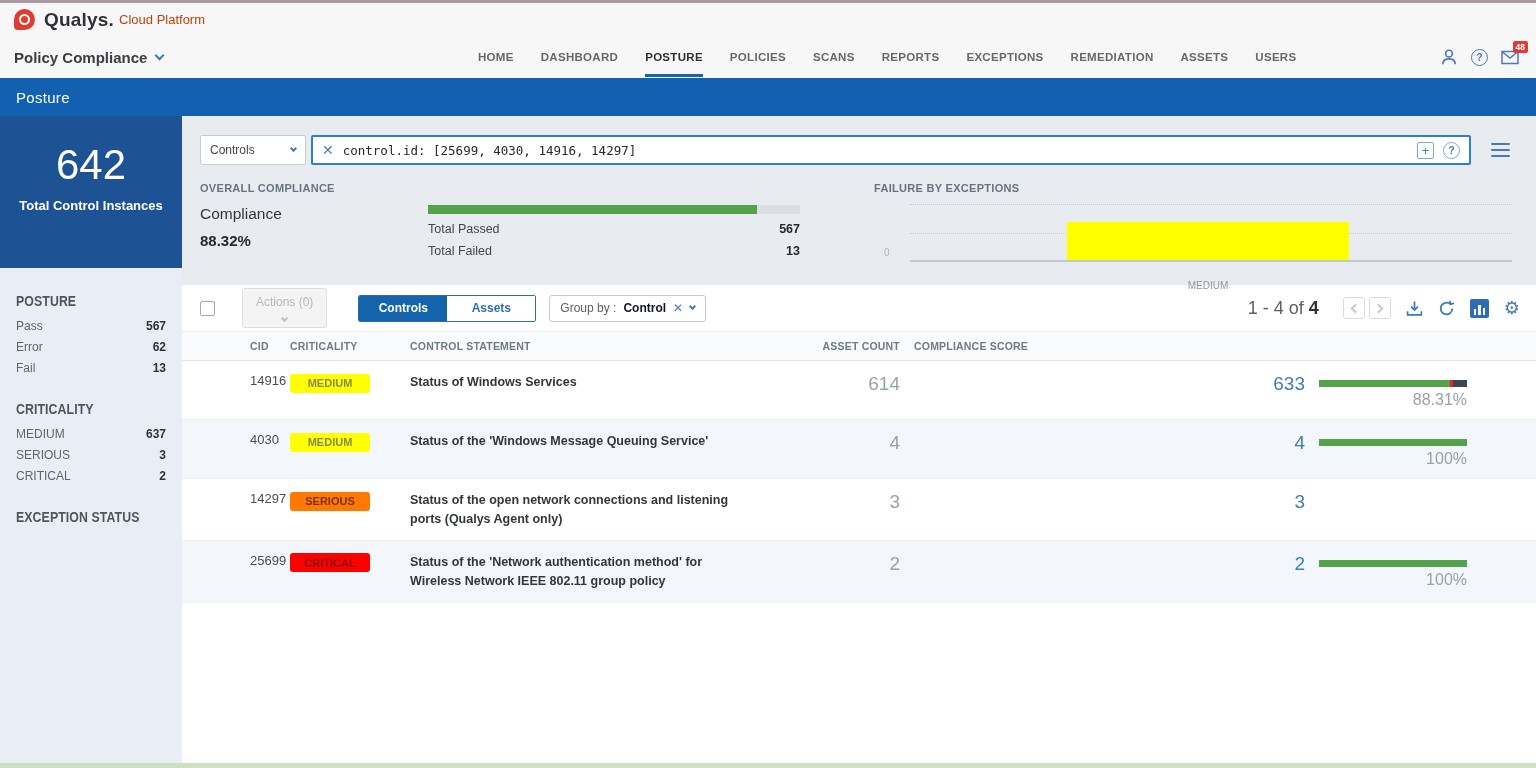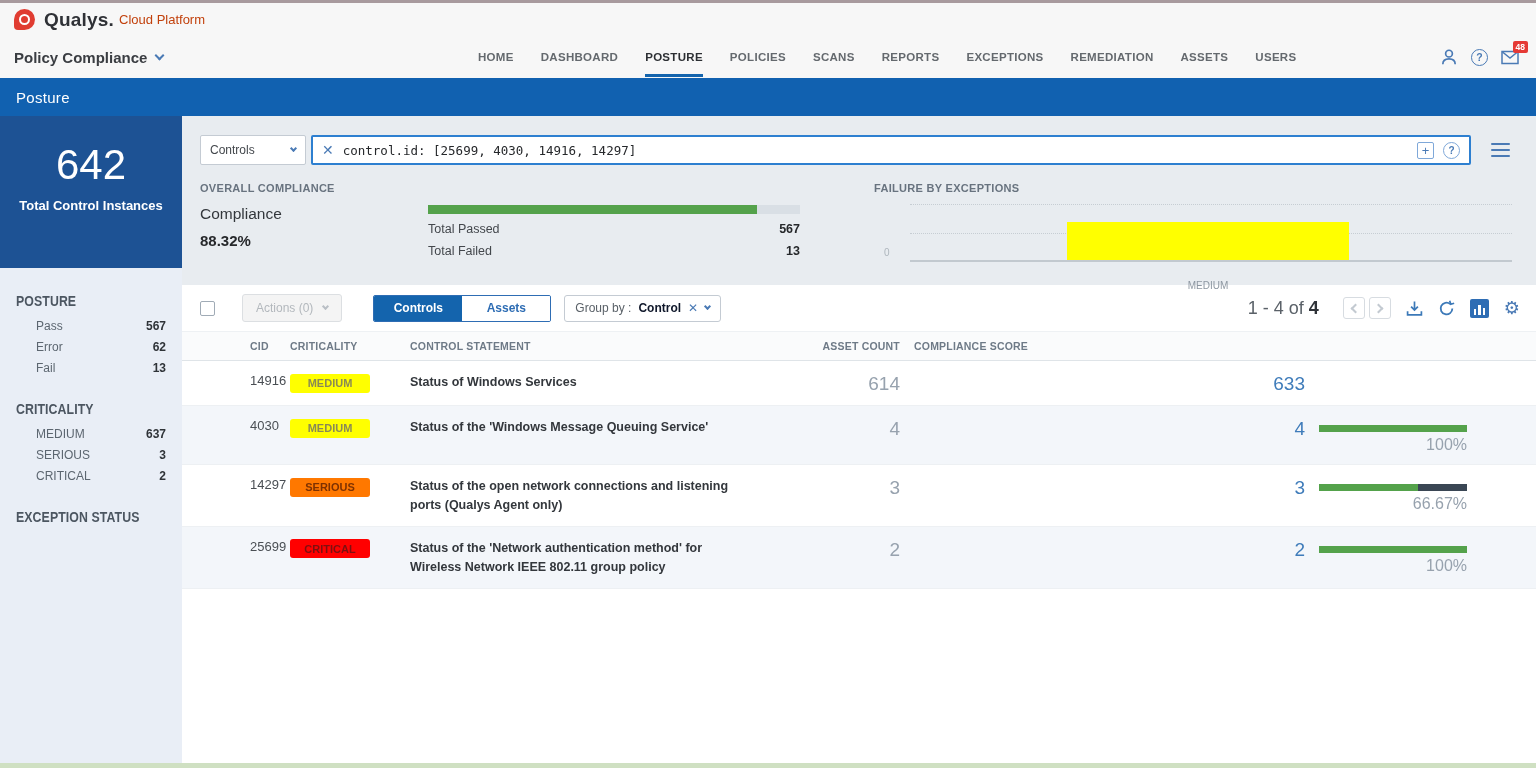--- a/index.html
+++ b/index.html
@@ -34,21 +34,21 @@
 
   
   .body { display:flex; height:647px; }
   .sidebar { width:182px; flex-shrink:0; display:flex; flex-direction:column; }
   .hero { height:152px; background:#1d5294; color:#fff; text-align:center; }
   .hero-num { font-size:42px; font-weight:400; padding-top:25px; }
   .hero-label { font-size:13px; font-weight:700; margin-top:9px; }
   .side-body { flex:1; background:#e9eef6; padding:24px 16px 0 16px; }
   .side-sec { margin-bottom:22px; }
   .side-title { font-size:14px; font-weight:700; color:#4c5661; letter-spacing:.1px; display:inline-block; transform:scaleX(.88); transform-origin:0 50%; margin-bottom:6px; }
-  .side-item { display:flex; justify-content:space-between; padding:3.5px 0; font-size:12px; color:#5c6670; cursor:pointer;margin-left:20px; }
+  .side-item { display:flex; justify-content:space-between; padding:3.5px 0; font-size:12px; color:#5c6670; cursor:pointer; }
   .side-item-value { font-weight:700; color:#2f3338; }
 
   .main { flex:1; display:flex; flex-direction:column; background:#fff; }
 
   
   .filter-area { background:#e8ecf0; height:169px; padding:19px 16px 0 18px; }
   .search-row { display:flex; align-items:center; height:30px; }
   .scope-select { width:106px; height:30px; background:#fff; border:1px solid #c4cbd3; border-radius:2px; display:flex; align-items:center; justify-content:space-between; padding:0 9px; font-size:12px; color:#43474c; cursor:pointer; margin-right:5px; flex-shrink:0; }
   .query-box { flex:1; height:30px; background:#fff; border:2px solid #2d7fd0; border-radius:2px; display:flex; align-items:center; padding:0 9px; gap:9px; }
   .clear-x { color:#4a7ab5; font-size:14px; cursor:pointer; line-height:1; }
@@ -78,21 +78,21 @@
   .chart-plot { position:absolute; left:36px; right:8px; top:2px; bottom:18px; }
   .gridline { position:absolute; left:0; right:0; border-top:1px dotted #c6cdd3; }
   .baseline { position:absolute; left:0; right:0; bottom:0; border-top:2px solid #c2c9cf; }
   .chart-bar { position:absolute; left:26%; width:47%; bottom:2px; }
   .chart-cat { position:absolute; left:36px; right:8px; bottom:0; }
   .chart-cat-label { position:absolute; left:26%; width:47%; text-align:center; font-size:10px; color:#8d97a1; }
 
   
   .toolbar { height:46px; display:flex; align-items:center; padding:0 16px 0 18px; background:#fff; }
   .cbox { width:15px; height:15px; border:1.5px solid #a0abb6; border-radius:2px; background:#fff; cursor:pointer; }
-  .actions-btn { margin-left:27px; display:flex; align-items:center; gap:10px; padding:6px 13px; background:#f4f4f4; border:1px solid #dcdfe2; border-radius:3px; font-size:12px; color:#b3b8bd; cursor:default; }
+  .actions-btn { margin-left:27px; display:flex; align-items:center; gap:10px; padding:6px 13px; background:#f4f4f4; border:1px solid #dcdfe2; border-radius:3px; font-size:12px; color:#b3b8bd; cursor:default;flex-direction:column; }
   .view-toggle { margin-left:31px; display:flex; border:1px solid #2e6db4; border-radius:2px; overflow:hidden; }
   .vt-btn { width:88px; text-align:center; padding:5.5px 0; font-size:12px; font-weight:700; cursor:pointer; background:#fff; color:#2e6db4; }
   .vt-btn.active { background:#1464ad; color:#fff; }
   .groupby { margin-left:13px; display:flex; align-items:center; gap:7px; background:#fff; border:1px solid #c4cbd3; border-radius:3px; padding:5.5px 10px; font-size:12px; color:#5a6168; cursor:pointer; }
   .groupby b { color:#0f172a; }
   .gb-x { color:#4a7ab5; font-size:12px; }
   .tb-spacer { flex:1; }
   .range-text { font-size:18px; color:#5a6168; margin-right:20px; }
   .range-text b { color:#2f3338; }
   .pg-btn { width:22px; height:22px; border:1px solid #d7dce1; border-radius:3px; display:flex; align-items:center; justify-content:center; margin-left:4px; cursor:default; background:#fff; }
@@ -331,47 +331,48 @@
         <span class="cell-score">COMPLIANCE SCORE</span>
       </div>
 
       <div class="tbody">
           <div class="trow">
             <div class="cell cell-cid">14916</div>
             <div class="cell cell-crit"><span class="badge badge-medium">MEDIUM</span></div>
             <div class="cell cell-statement">Status of Windows Services</div>
             <div class="cell cell-asset">614</div>
             <div class="cell cell-instance">633</div>
+            <div class="cell cell-score">
+              <div class="score-bar">
+                <span class="seg" style="width: 88.31%; background: rgb(84, 162, 75);"></span>
+                <span class="seg" style="width: 2.1%; background: rgb(232, 37, 29);"></span>
+                <span class="seg" style="width: 9.59%; background: rgb(58, 70, 84);"></span>
+              </div>
+              <div class="score-text">88.31%</div>
+            </div>
           </div>
           <div class="trow">
             <div class="cell cell-cid">4030</div>
             <div class="cell cell-crit"><span class="badge badge-medium">MEDIUM</span></div>
             <div class="cell cell-statement">Status of the 'Windows Message Queuing Service'</div>
             <div class="cell cell-asset">4</div>
             <div class="cell cell-instance">4</div>
             <div class="cell cell-score">
               <div class="score-bar">
                 <span class="seg" style="width: 100%; background: rgb(84, 162, 75);"></span>
               </div>
               <div class="score-text">100%</div>
             </div>
           </div>
           <div class="trow">
             <div class="cell cell-cid">14297</div>
             <div class="cell cell-crit"><span class="badge badge-serious">SERIOUS</span></div>
             <div class="cell cell-statement">Status of the open network connections and listening ports (Qualys Agent only)</div>
             <div class="cell cell-asset">3</div>
             <div class="cell cell-instance">3</div>
-            <div class="cell cell-score">
-              <div class="score-bar">
-                <span class="seg" style="width: 66.67%; background: rgb(84, 162, 75);"></span>
-                <span class="seg" style="width: 33.33%; background: rgb(58, 70, 84);"></span>
-              </div>
-              <div class="score-text">66.67%</div>
-            </div>
           </div>
           <div class="trow">
             <div class="cell cell-cid">25699</div>
             <div class="cell cell-crit"><span class="badge badge-critical">CRITICAL</span></div>
             <div class="cell cell-statement">Status of the 'Network authentication method' for Wireless Network IEEE 802.11 group policy</div>
             <div class="cell cell-asset">2</div>
             <div class="cell cell-instance">2</div>
             <div class="cell cell-score">
               <div class="score-bar">
                 <span class="seg" style="width: 100%; background: rgb(84, 162, 75);"></span>

